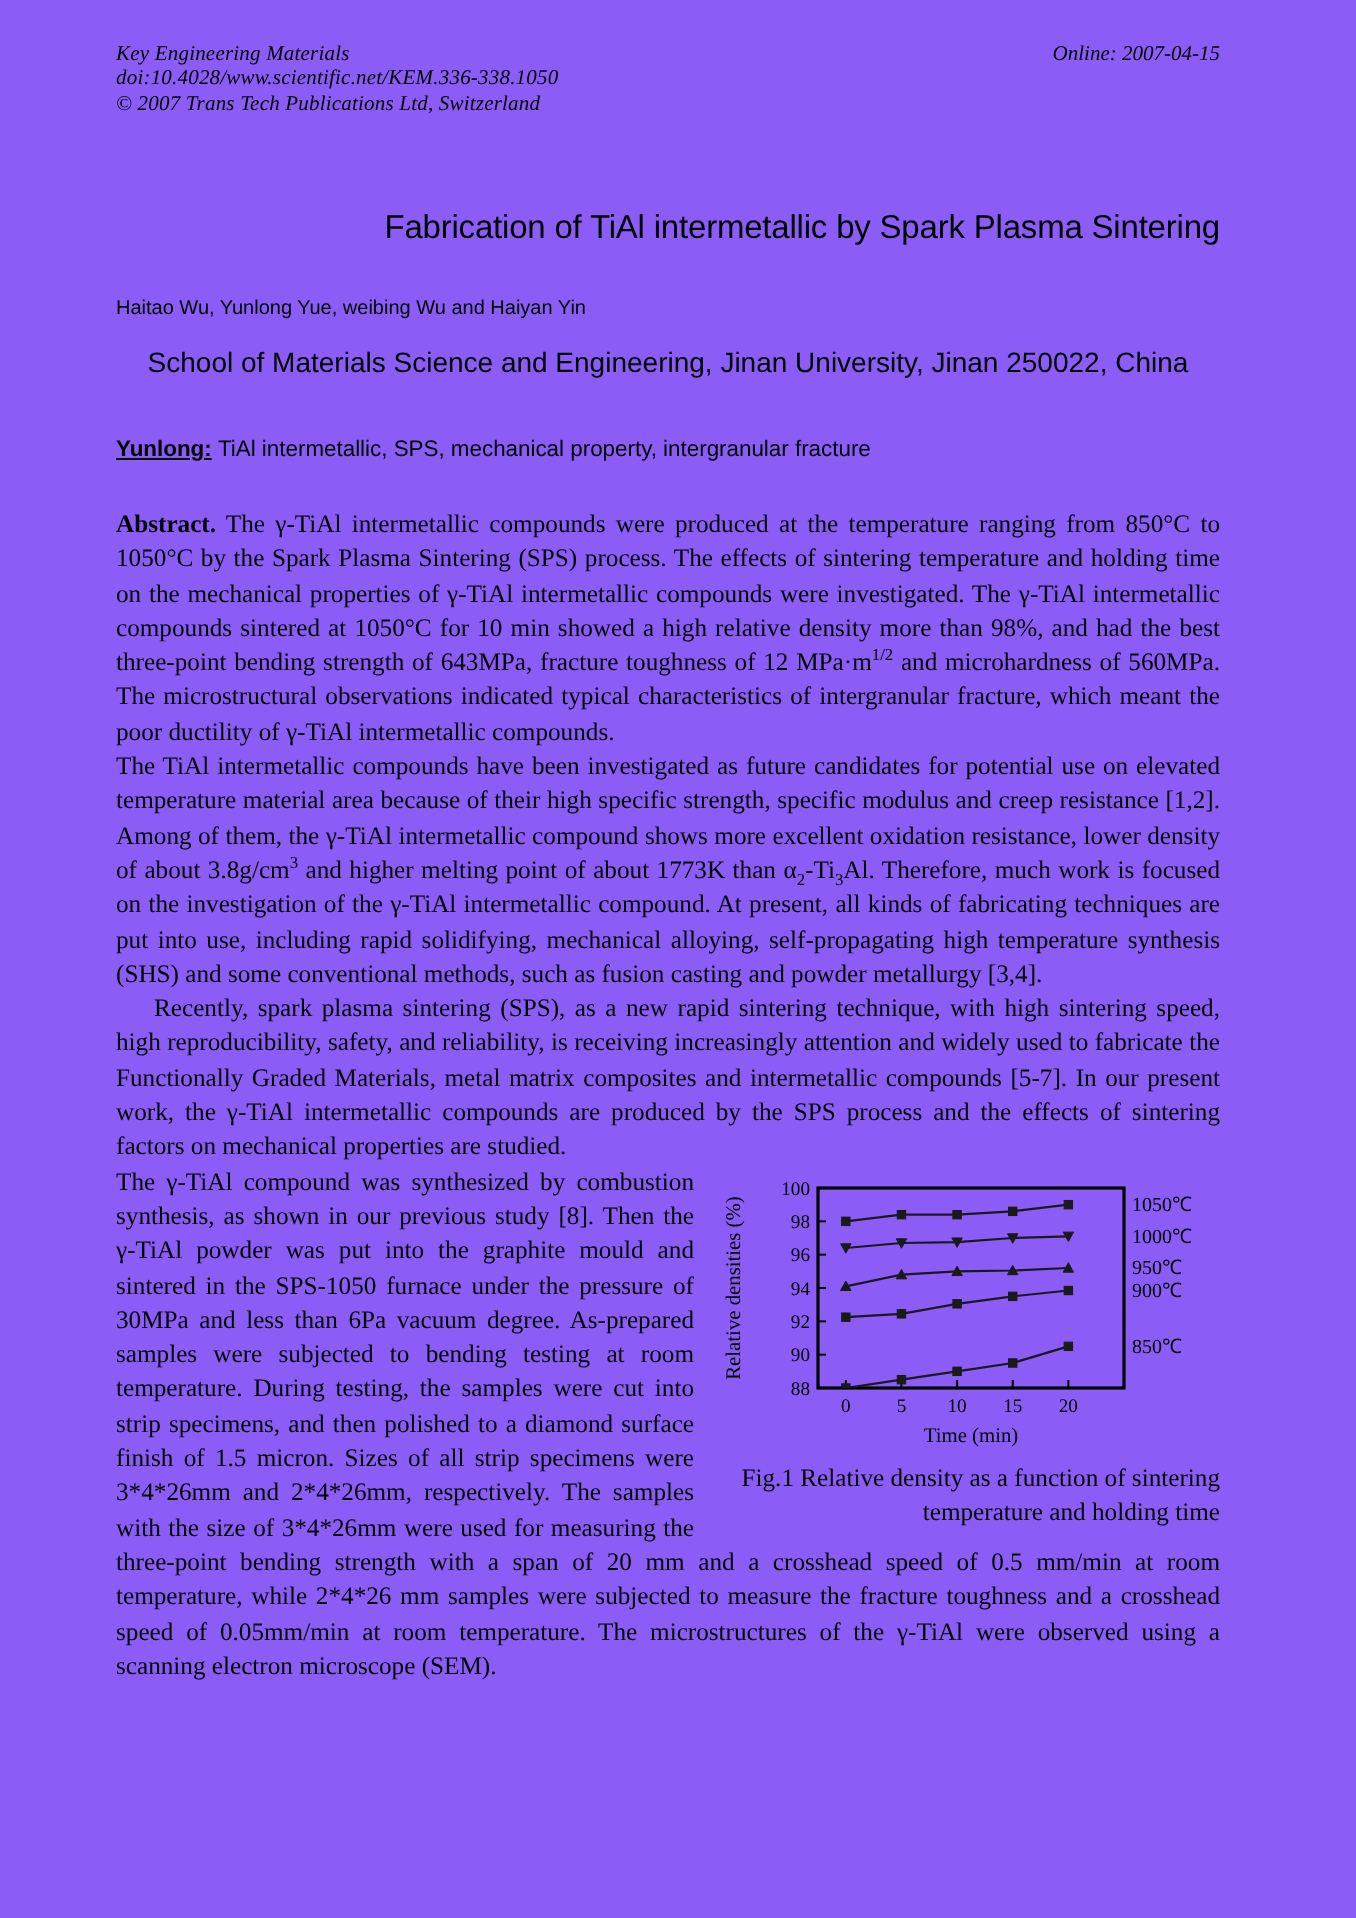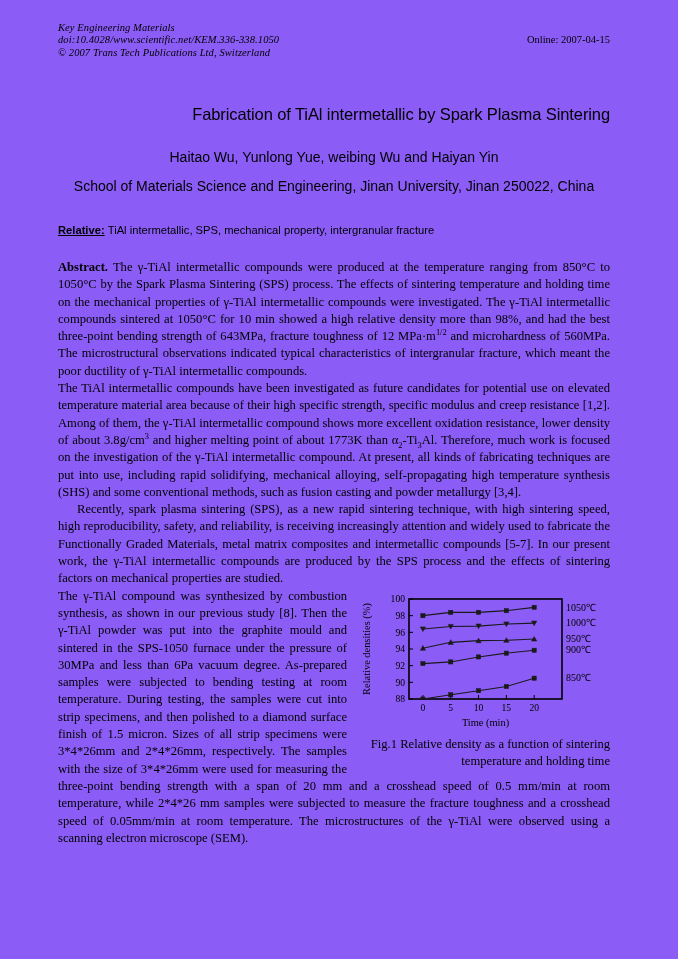--- a/index.html
+++ b/index.html
@@ -30,39 +30,40 @@
   }
   .jheader-left {
     font-family: "Liberation Serif", serif;
     font-style: italic;
     font-size: 10.5px;
     line-height: 12.4px;
     letter-spacing: 0.1px;
   }
   .jheader-right {
     position: absolute;
-    top: 12px;
+    top: 0;
     right: 0;
+    font-style: italic;
     font-size: 10.5px;
     line-height: 12.4px;
   }
 
   
   .title {
     text-align: right;
     font-family: "Liberation Sans", sans-serif;
     font-weight: normal;
     font-size: 16.5px;
     margin-top: 21px;
     letter-spacing: -0.1px;
   }
   .authors {
-    text-align: center;
-    font-family: "Liberation Sans", sans-serif;
-    font-size: 14px;
+    text-align: left;
+    font-family: "Liberation Sans", sans-serif;
+    font-size: 10px;
     margin-top: 25px;
   }
   .affil {
     text-align: center;
     font-family: "Liberation Sans", sans-serif;
     font-size: 14px;
     margin-top: 13px;
   }
 
   
@@ -145,21 +146,21 @@
       <div>© 2007 Trans Tech Publications Ltd, Switzerland</div>
     </div>
     <div class="jheader-right">Online: 2007-04-15</div>
   </div>
 
   <div class="title">Fabrication of TiAl intermetallic by Spark Plasma Sintering</div>
   <div class="authors">Haitao Wu, Yunlong Yue, weibing Wu and Haiyan Yin</div>
   <div class="affil">School of Materials Science and Engineering, Jinan University, Jinan 250022, China</div>
 
   <div class="keywords">
-    <span class="kw-label">Relative:</span><span>&nbsp;</span><span>TiAl intermetallic, SPS, mechanical property, intergranular fracture</span>
+    <span class="kw-label">Yunlong:</span><span>&nbsp;</span><span>TiAl intermetallic, SPS, mechanical property, intergranular fracture</span>
   </div>
 
   <p class="para abstract"><span class="lead">Abstract.</span><span> The γ-TiAl intermetallic compounds were produced at the temperature ranging from 850°C to 1050°C by the Spark Plasma Sintering (SPS) process. The effects of sintering temperature and holding time on the mechanical properties of γ-TiAl intermetallic compounds were investigated. The γ-TiAl intermetallic compounds sintered at 1050°C for 10 min showed a high relative density more than 98%, and had the best three-point bending strength of 643MPa, fracture toughness of 12 MPa·m</span><sup>1/2</sup><span> and microhardness of 560MPa. The microstructural observations indicated typical characteristics of intergranular fracture, which meant the poor ductility of γ-TiAl intermetallic compounds.</span></p>
 
   <p class="para"><span>The TiAl intermetallic compounds have been investigated as future candidates for potential use on elevated temperature material area because of their high specific strength, specific modulus and creep resistance [1,2]. Among of them, the γ-TiAl intermetallic compound shows more excellent oxidation resistance, lower density of about 3.8g/cm</span><sup>3</sup><span> and higher melting point of about 1773K than α</span><sub>2</sub><span>-Ti</span><sub>3</sub><span>Al. Therefore, much work is focused on the investigation of the γ-TiAl intermetallic compound. At present, all kinds of fabricating techniques are put into use, including rapid solidifying, mechanical alloying, self-propagating high temperature synthesis (SHS) and some conventional methods, such as fusion casting and powder metallurgy [3,4].</span></p>
   <p class="para indent">Recently, spark plasma sintering (SPS), as a new rapid sintering technique, with high sintering speed, high reproducibility, safety, and reliability, is receiving increasingly attention and widely used to fabricate the Functionally Graded Materials, metal matrix composites and intermetallic compounds [5-7]. In our present work, the γ-TiAl intermetallic compounds are produced by the SPS process and the effects of sintering factors on mechanical properties are studied.</p>
 
 
   <div class="clearfix">
     <div class="fig-wrap">

